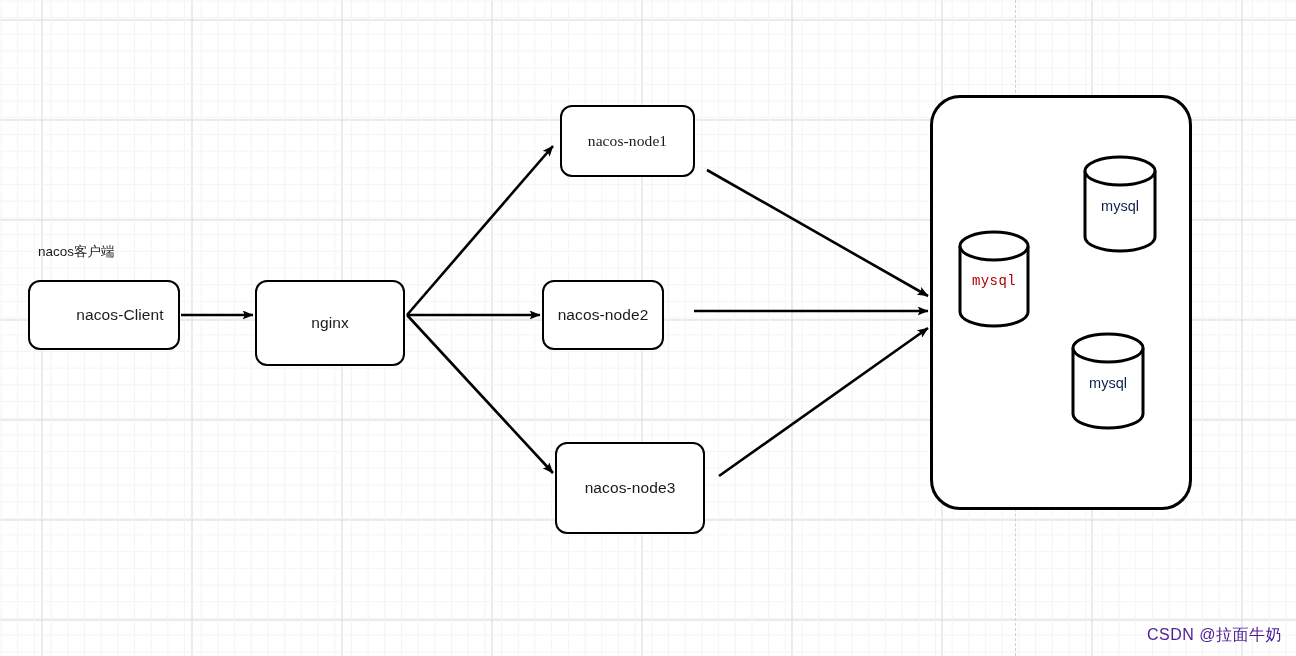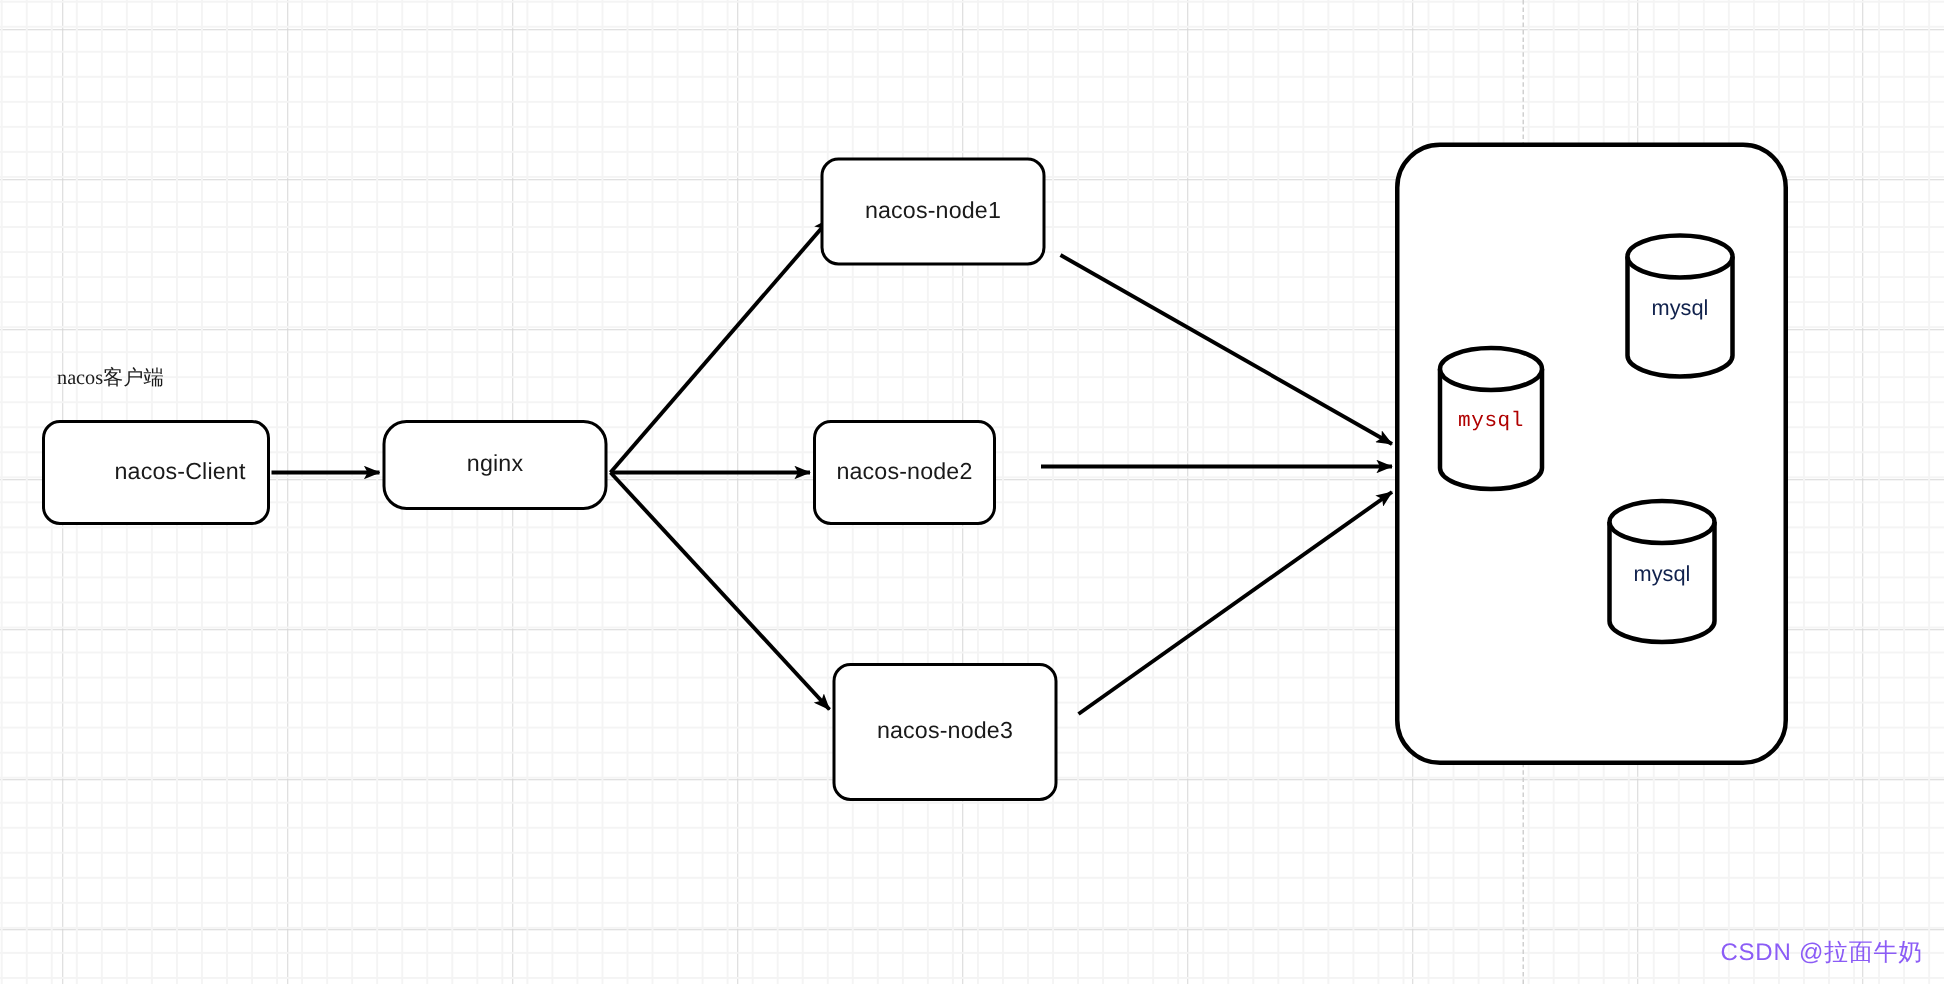--- a/index.html
+++ b/index.html
@@ -97,21 +97,21 @@
     font-size: 14px;
     letter-spacing: 0.4px;
   }
 
   
   #watermark {
     position: absolute;
     right: 14px;
     bottom: 10px;
     font-size: 16px;
-    color: #8b5cf6;
+    color: #4c1d95;
     white-space: nowrap;
     letter-spacing: 0.5px;
   }
 
   
   #guide-line {
     position: absolute;
     left: 1015px;
     top: 0;
     width: 0;
@@ -143,31 +143,31 @@
     <line x1="407" y1="315" x2="553" y2="473"></line>
 
     <line x1="707" y1="170" x2="928" y2="296"></line>
 
     <line x1="694" y1="311" x2="928" y2="311"></line>
 
     <line x1="719" y1="476" x2="928" y2="328"></line>
   </g>
 </svg>
 
-<div class="section-label" style="left:38px; top:243px;font-family:Liberation Serif, serif;">nacos客户端</div>
+<div class="section-label" style="left:38px; top:243px;">nacos客户端</div>
 
 <div class="node-box" style="left:28px; top:280px; width:152px; height:70px;padding-left:32px;">
   <span>nacos-Client</span>
 </div>
 
-<div class="node-box" style="left:255px; top:280px; width:150px; height:60px;border-radius:16px;">
+<div class="node-box" style="left:255px; top:280px; width:150px; height:86px;">
   <span>nginx</span>
 </div>
 
-<div class="node-box" style="left:547px; top:105px; width:150px; height:72px;">
+<div class="node-box" style="left:560px; top:105px; width:135px; height:72px;font-family:Liberation Serif, serif;">
   <span>nacos-node1</span>
 </div>
 
 <div class="node-box" style="left:542px; top:280px; width:122px; height:70px;">
   <span>nacos-node2</span>
 </div>
 
 <div class="node-box" style="left:555px; top:442px; width:150px; height:92px;">
   <span>nacos-node3</span>
 </div>

